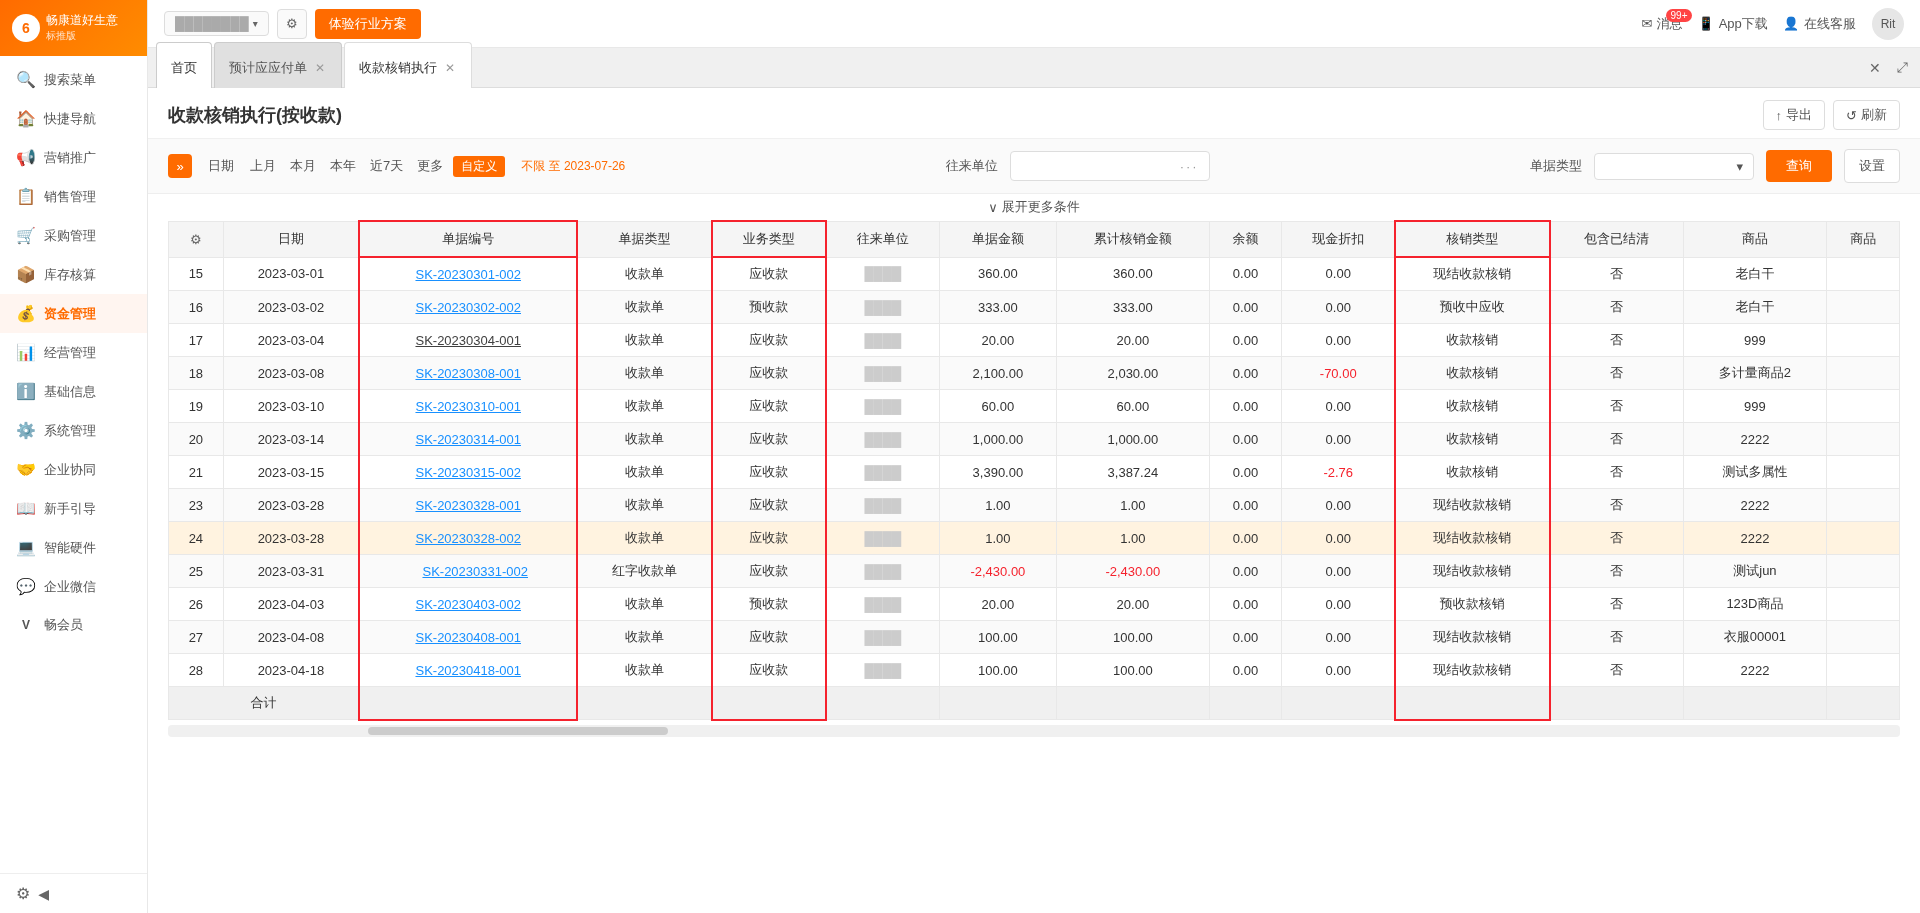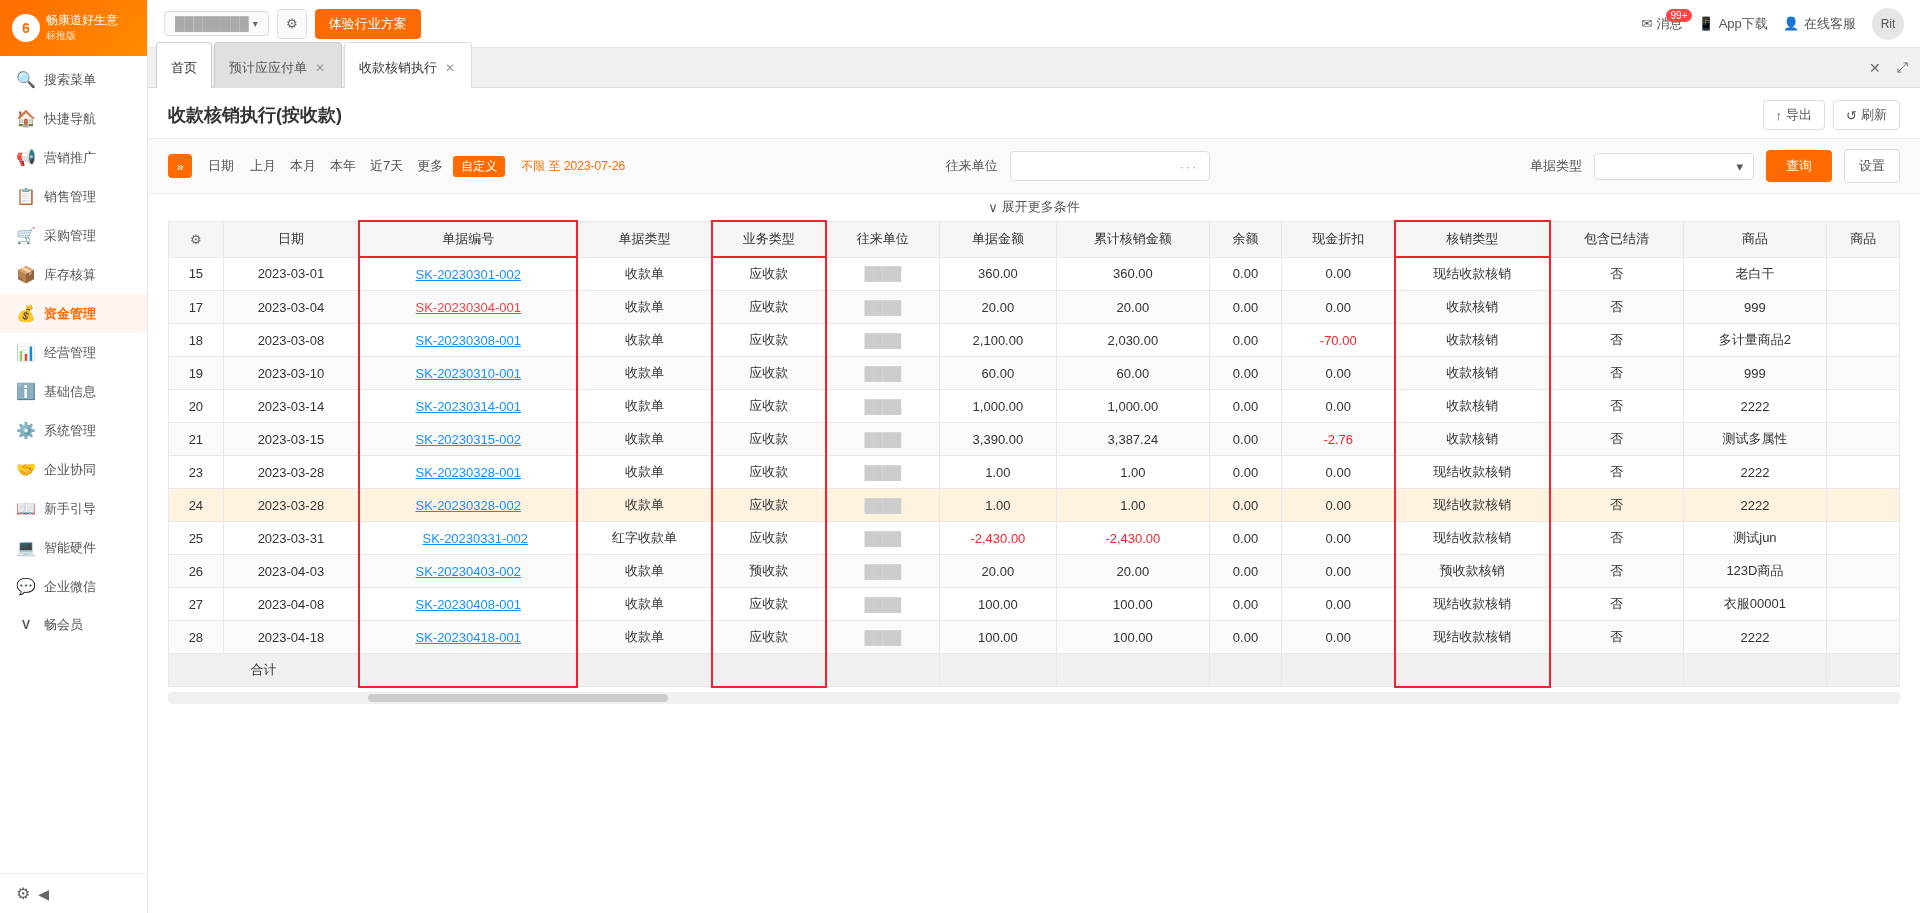--- a/index.html
+++ b/index.html
@@ -385,23 +385,39 @@
               <td>360.00</td>
               <td>360.00</td>
               <td>0.00</td>
               <td>0.00</td>
               <td style="border-left: 2px solid rgb(245, 34, 45); border-right: 2px solid rgb(245, 34, 45);">现结收款核销</td>
               <td>否</td>
               <td>老白干</td>
               <td></td>
             </tr>
             <tr>
+              <td>16</td>
+              <td>2023-03-02</td>
+              <td style="border-left: 2px solid rgb(245, 34, 45); border-right: 2px solid rgb(245, 34, 45);"><a href="#" style="color: rgb(24, 144, 255); text-decoration: underline;">SK-20230302-002</a></td>
+              <td>收款单</td>
+              <td style="border-left: 2px solid rgb(245, 34, 45); border-right: 2px solid rgb(245, 34, 45);">预收款</td>
+              <td style="color: rgb(204, 204, 204); user-select: none;">████</td>
+              <td>333.00</td>
+              <td>333.00</td>
+              <td>0.00</td>
+              <td>0.00</td>
+              <td style="border-left: 2px solid rgb(245, 34, 45); border-right: 2px solid rgb(245, 34, 45);">预收中应收</td>
+              <td>否</td>
+              <td>老白干</td>
+              <td></td>
+            </tr>
+            <tr>
               <td>17</td>
               <td>2023-03-04</td>
-              <td style="border-left: 2px solid rgb(245, 34, 45); border-right: 2px solid rgb(245, 34, 45);"><a href="#" style="color: #ef4444; text-decoration: underline;">SK-20230304-001</a></td>
+              <td style="border-left: 2px solid rgb(245, 34, 45); border-right: 2px solid rgb(245, 34, 45);"><a href="#" style="color: #404040; text-decoration: underline;">SK-20230304-001</a></td>
               <td>收款单</td>
               <td style="border-left: 2px solid rgb(245, 34, 45); border-right: 2px solid rgb(245, 34, 45);">应收款</td>
               <td style="color: rgb(204, 204, 204); user-select: none;">████</td>
               <td>20.00</td>
               <td>20.00</td>
               <td>0.00</td>
               <td>0.00</td>
               <td style="border-left: 2px solid rgb(245, 34, 45); border-right: 2px solid rgb(245, 34, 45);">收款核销</td>
               <td>否</td>
               <td>999</td>

